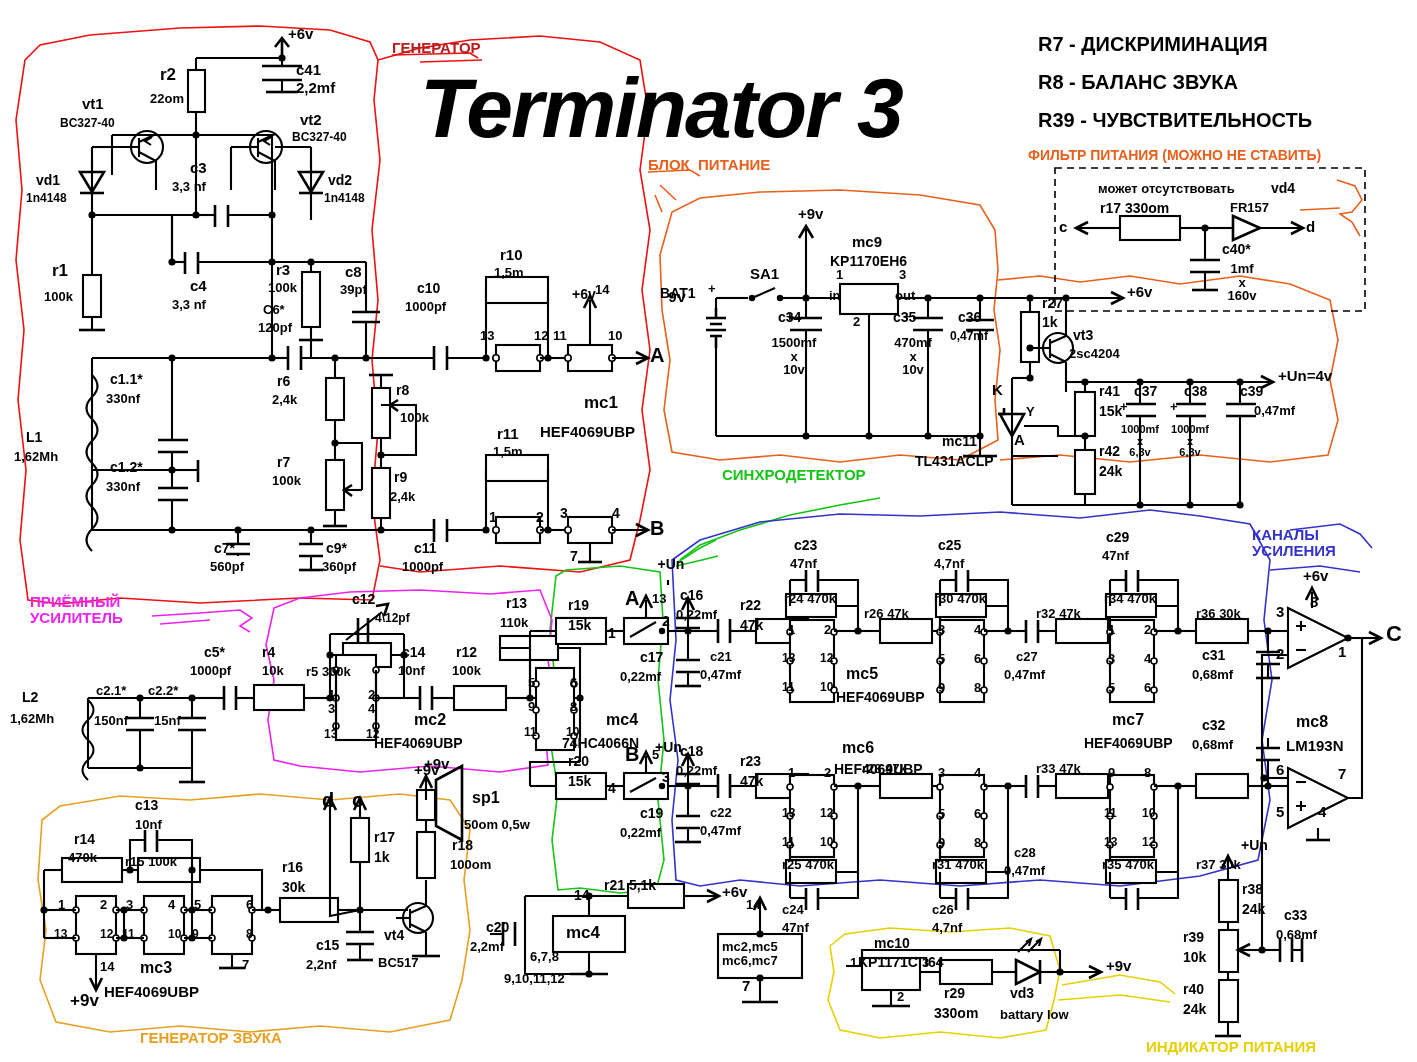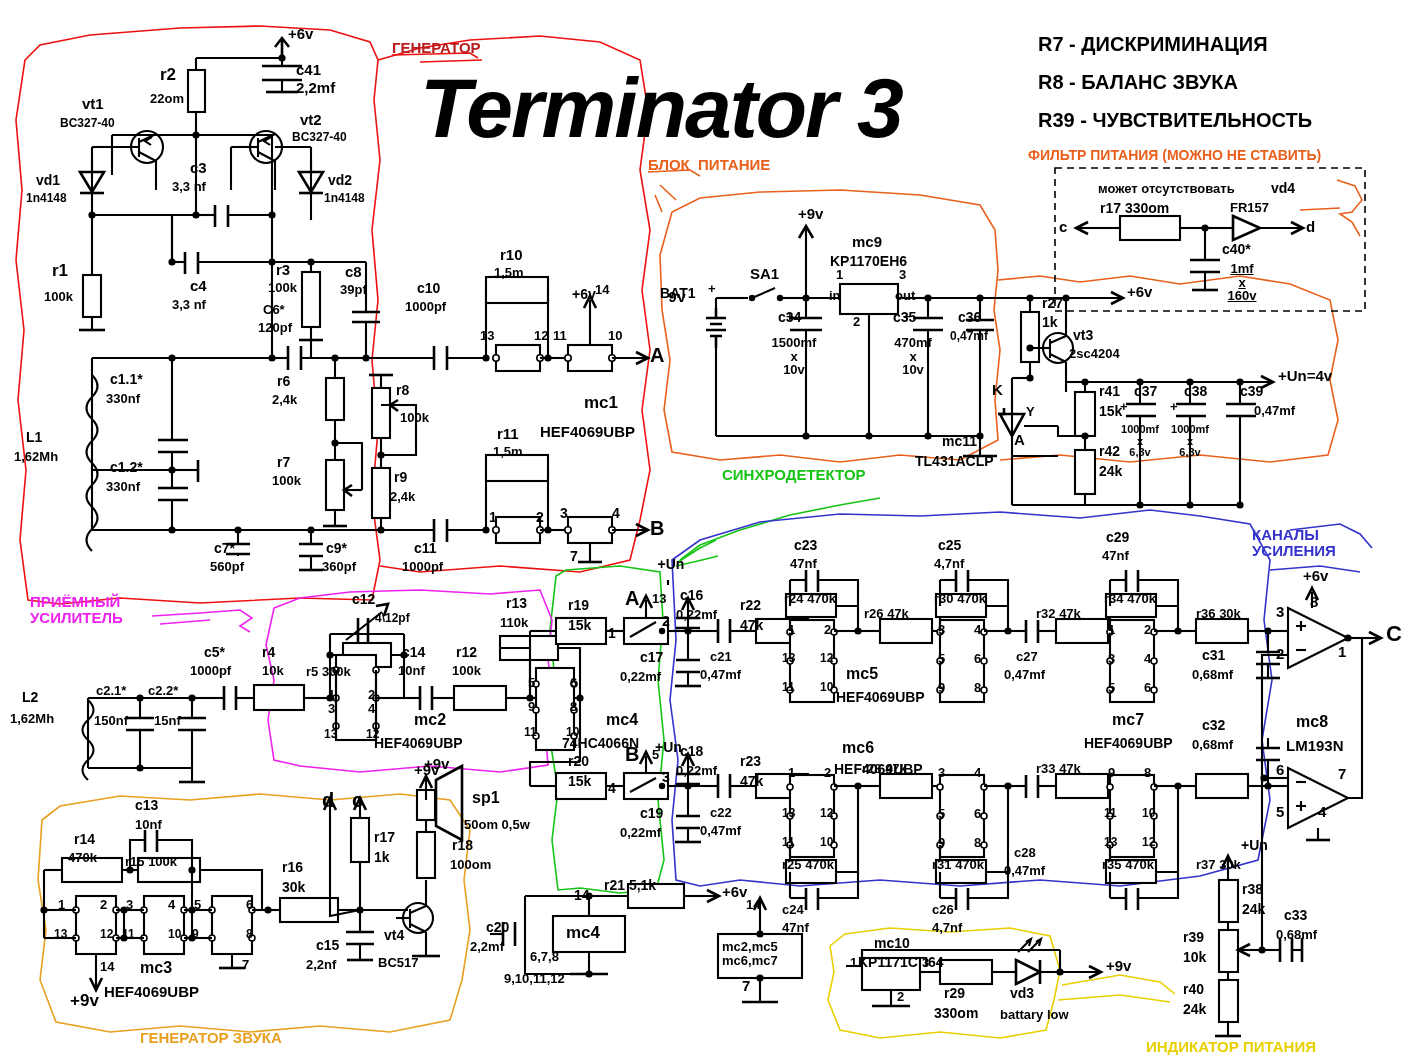--- a/index.html
+++ b/index.html
@@ -991,21 +991,21 @@
   <div class="lbl s13" style="left:1120px;top:400px;">+</div>
   <div class="lbl s13" style="left:1170px;top:400px;">+</div>
 
   <div class="lbl s13" style="left:1098px;top:182px;">может отсутствовать</div>
   <div class="lbl s14" style="left:1100px;top:201px;">r17 330om</div>
   <div class="lbl s15" style="left:1059px;top:219px;">c</div>
   <div class="lbl s15" style="left:1306px;top:219px;">d</div>
   <div class="lbl s14" style="left:1248px;top:181px;margin-left:23px;">vd4</div>
   <div class="lbl s13" style="left:1230px;top:201px;">FR157</div>
   <div class="lbl s14" style="left:1222px;top:242px;">c40*</div>
-  <div class="lbl s13 c" style="left:1242px;top:262px;text-decoration:underline;">1mf
+  <div class="lbl s13 c" style="left:1242px;top:262px;">1mf
 x
 160v</div>
 
   <div class="lbl s14" style="left:22px;top:690px;">L2</div>
   <div class="lbl s13" style="left:10px;top:712px;">1,62Mh</div>
   <div class="lbl s13" style="left:96px;top:684px;">c2.1*</div>
   <div class="lbl s13" style="left:94px;top:714px;">150nf</div>
   <div class="lbl s13" style="left:148px;top:684px;">c2.2*</div>
   <div class="lbl s13" style="left:154px;top:714px;">15nf</div>
 

